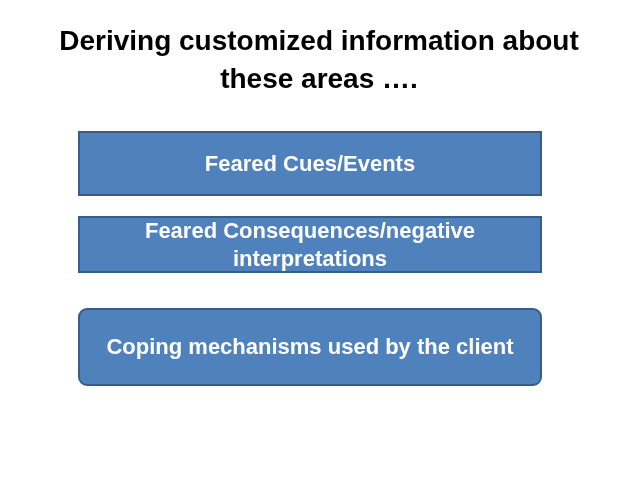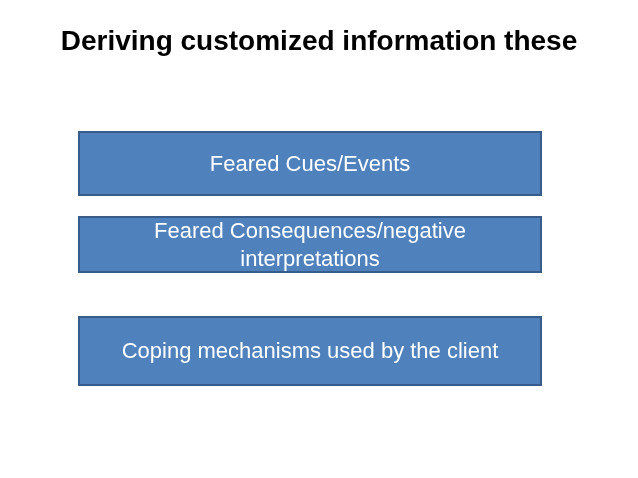--- a/index.html
+++ b/index.html
@@ -40,32 +40,34 @@
     justify-content: center;
     text-align: center;
     font-size: 22px;
     line-height: 28px;
     font-weight: 400;
   }
   .box .box-label {
     display: inline-block;
     max-width: 420px;
     padding: 0 10px;
+    font-weight: bold;
   }
   .box-1 { top: 131px; height: 65px; }
   .box-2 { top: 216px; height: 57px; }
-  .box-3 { top: 316px; height: 70px; }
+  .box-3 { top: 308px; height: 78px; border-radius: 9px; }
 </style>
 </head>
 <body>
 
 <div class="slide">
 
   <div class="title">
-    <div>Deriving customized information these</div>
+    <div>Deriving customized information about</div>
+    <div>these areas ….</div>
   </div>
 
   <div class="box box-1">
     <span class="box-label">Feared Cues/Events</span>
   </div>
 
   <div class="box box-2">
     <span class="box-label">Feared Consequences/negative interpretations</span>
   </div>
 

